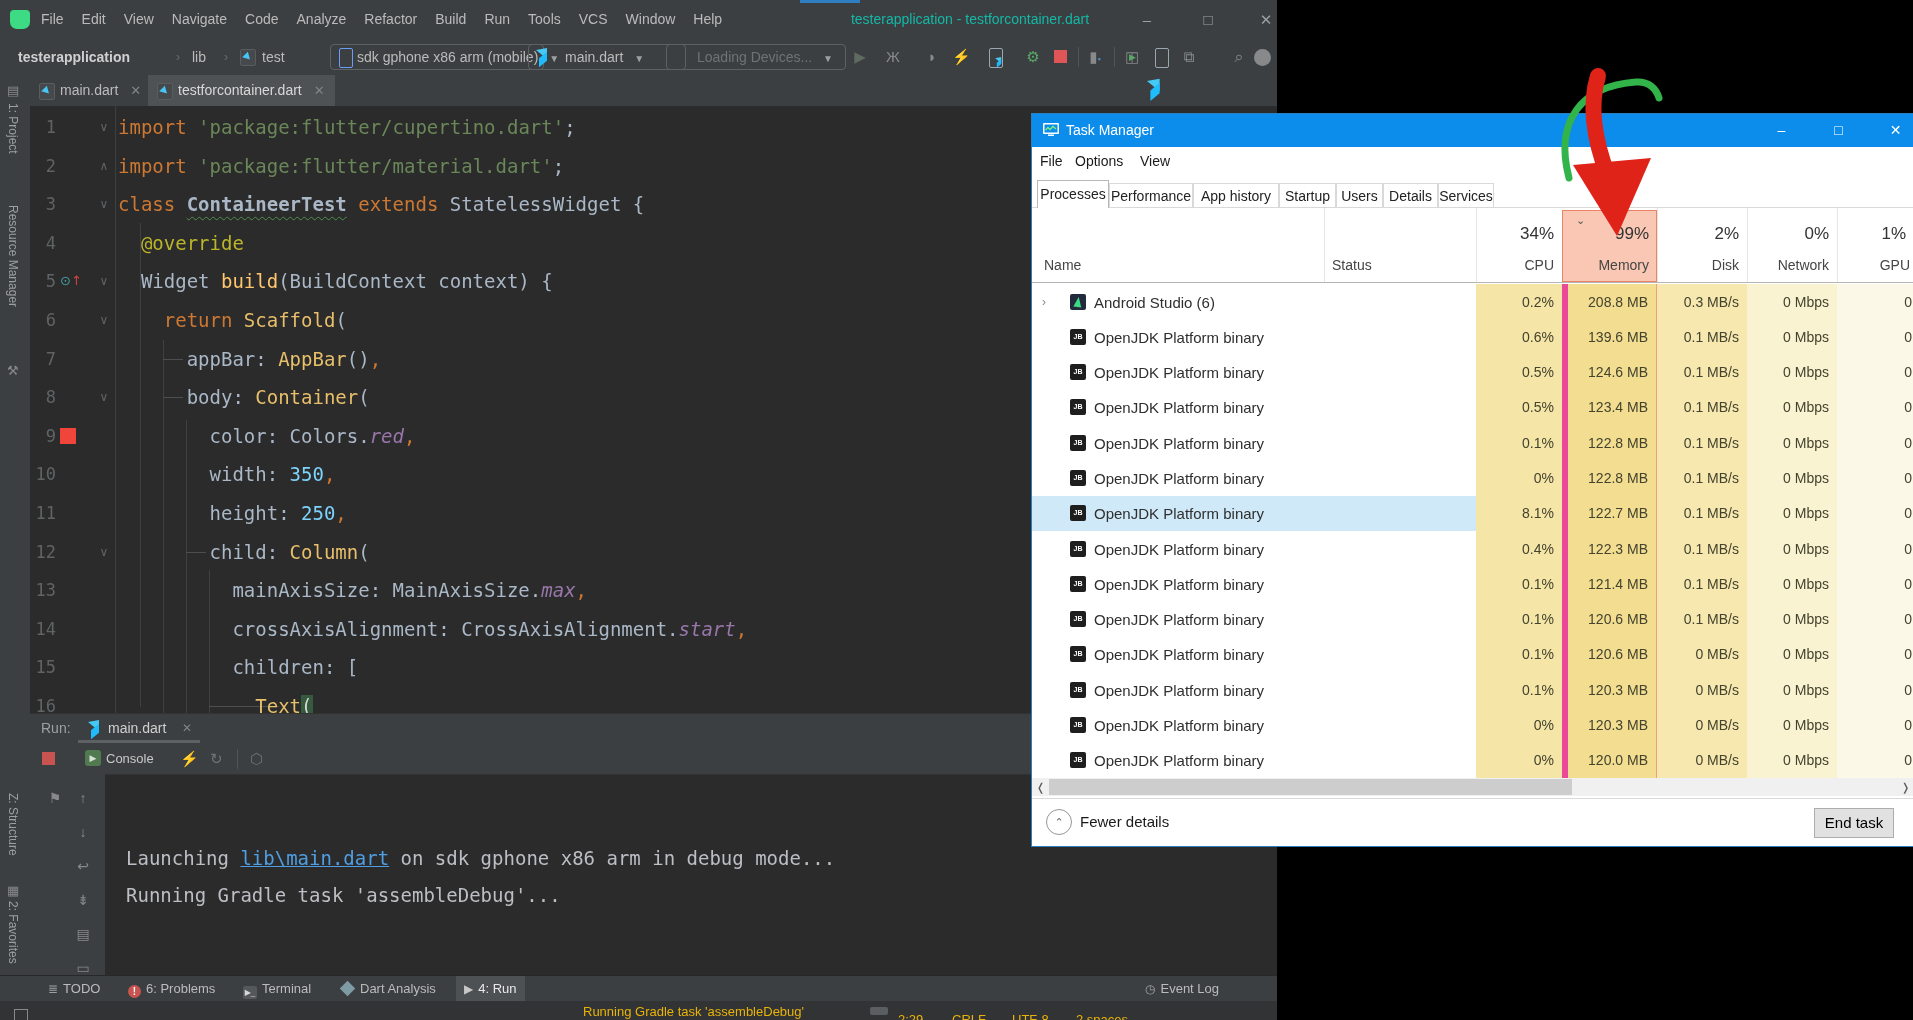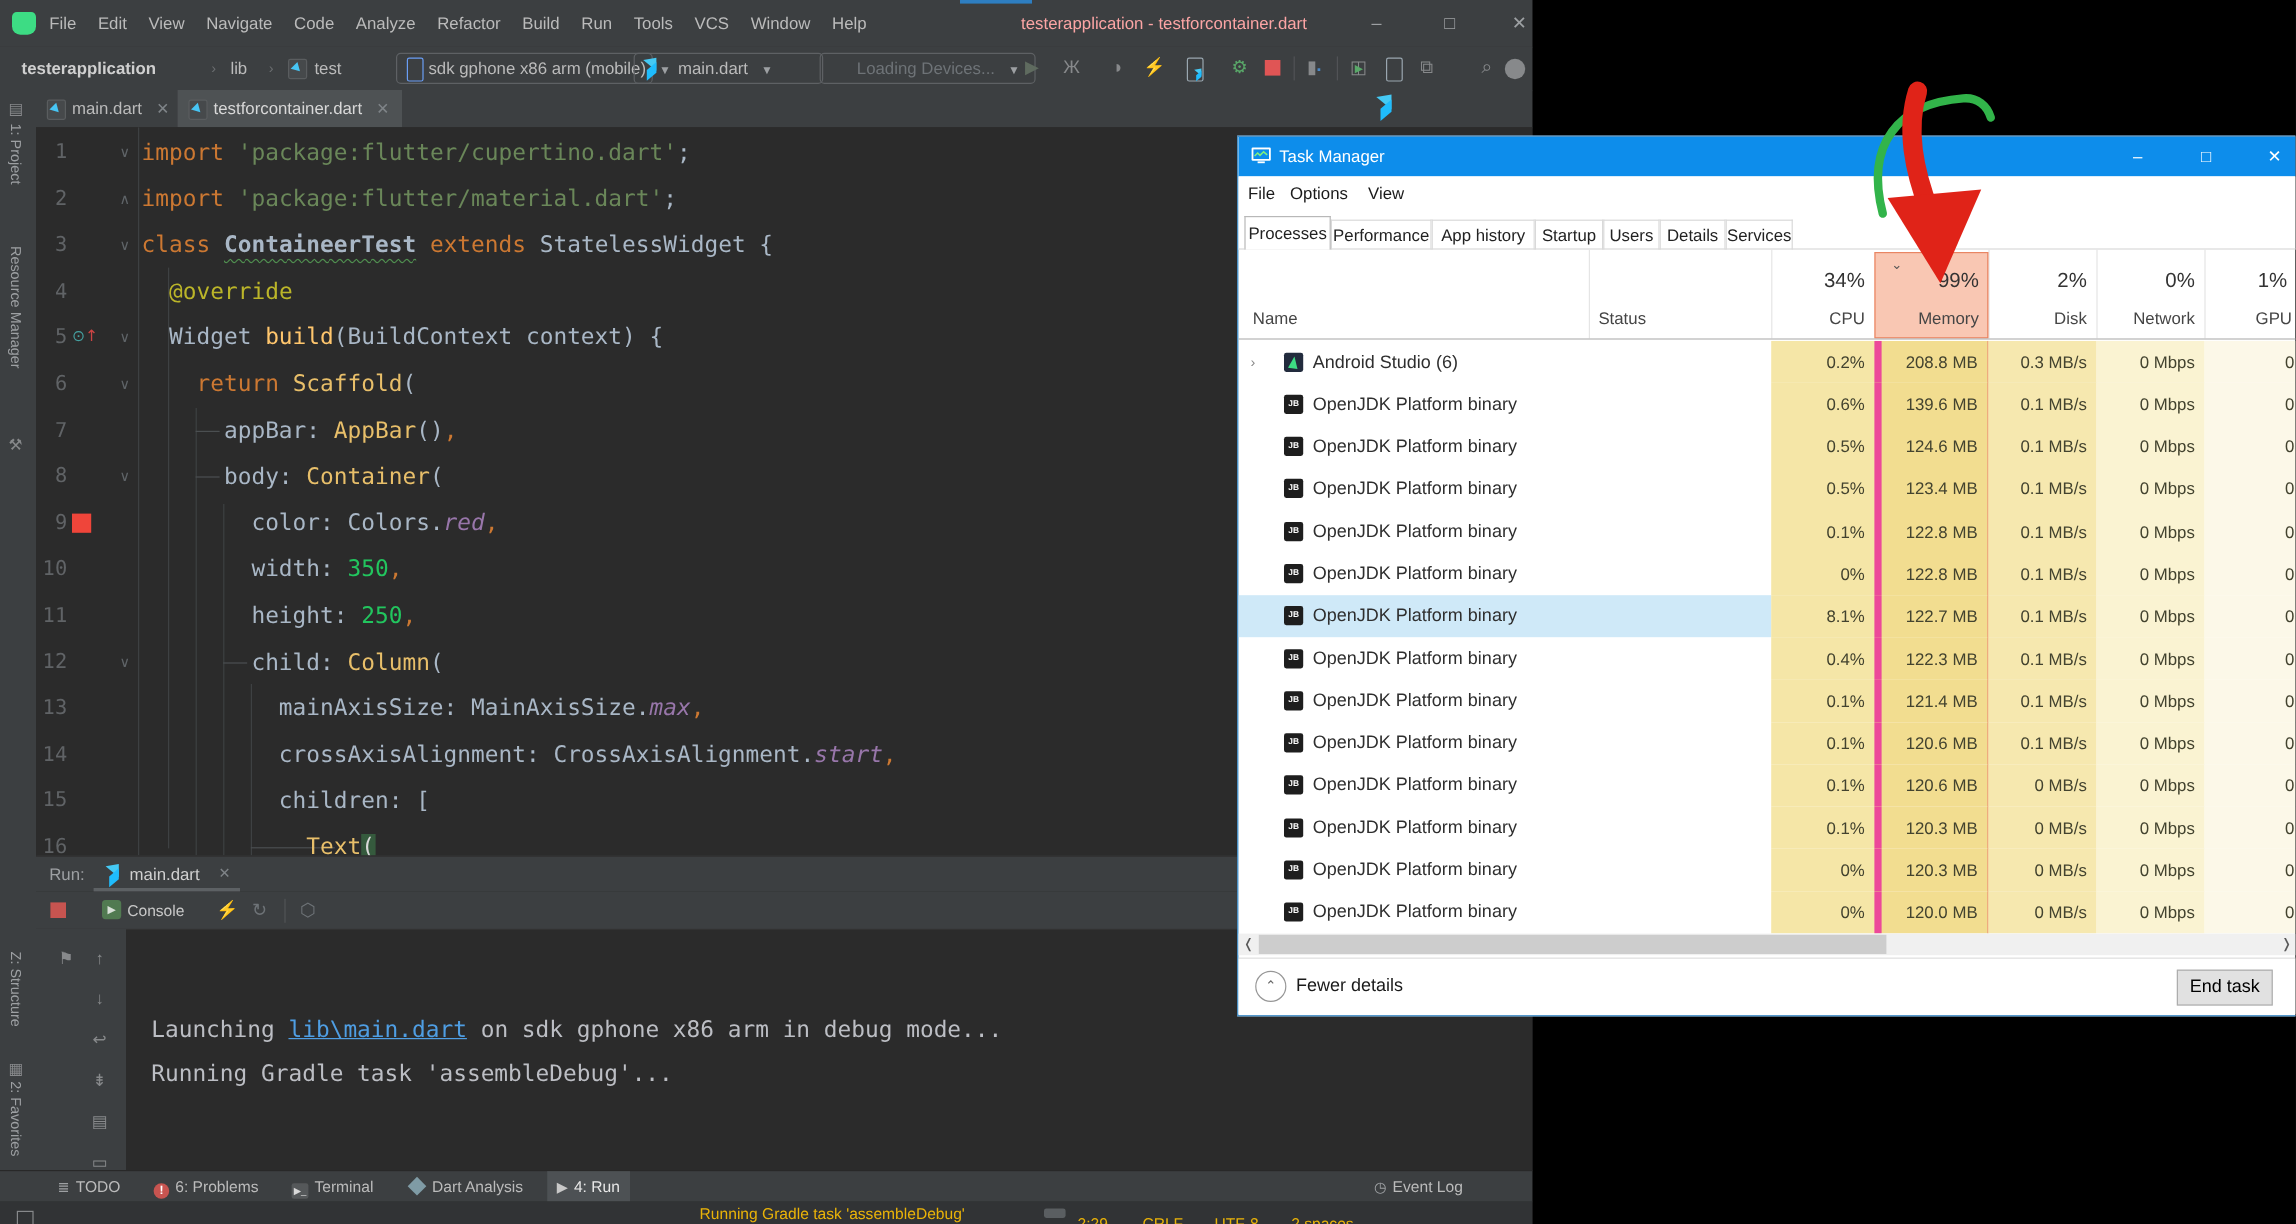--- a/index.html
+++ b/index.html
@@ -3,21 +3,21 @@
 <meta charset="utf-8">
 <style>
   html,body{margin:0;padding:0;background:#000;}
   #stage{position:relative;width:1913px;height:1020px;overflow:hidden;background:#000;
          font-family:"Liberation Sans",sans-serif;}
   .abs{position:absolute;}
   
   #ide{left:0;top:0;width:1277px;height:1020px;background:#3c3f41;overflow:hidden;}
   #ide-titlebar{left:0;top:0;width:1277px;height:39px;background:#3c3f41;border-bottom:1px solid #323232;}
   .menu-item{display:inline-block;margin:0 9px;color:#bbbbbb;font-size:14px;line-height:39px;cursor:default;}
-  #ide-title{left:690px;top:0;width:560px;text-align:center;color:#fca5a5;font-size:14px;line-height:39px;}
+  #ide-title{left:690px;top:0;width:560px;text-align:center;color:#14b8a6;font-size:14px;line-height:39px;}
   .winbtn{color:#9da0a3;font-size:15px;line-height:39px;width:40px;text-align:center;top:0;}
   #ide-toolbar{left:0;top:39px;width:1277px;height:36px;background:#3c3f41;border-bottom:1px solid #323232;}
   .crumb{color:#bbbbbb;font-size:14px;line-height:36px;}
   .crumb.bold{font-weight:bold;color:#d0d0d0;}
   .crumb-sep{color:#6b6e70;font-size:12px;line-height:36px;}
   .combo{position:absolute;top:5px;height:24px;border:1px solid #5e6164;border-radius:4px;color:#bbbbbb;
          font-size:14px;line-height:24px;padding:0 8px;white-space:nowrap;}
   .combo .dd{color:#9da0a3;font-size:10px;margin-left:7px;}
   .tbicon{position:absolute;top:0;height:36px;line-height:36px;text-align:center;width:22px;font-size:15px;color:#87898b;}
   .tbsep{position:absolute;top:8px;width:1px;height:20px;background:#515356;}
@@ -29,21 +29,21 @@
   .etab.active{background:#4e5254;color:#d8d8d8;}
   .etab .close{color:#7f8488;margin-left:8px;font-size:13px;}
   .darticon{position:absolute;left:9px;top:8px;width:14px;height:15px;background:#46494b;border:1px solid #5a5d5f;border-radius:2px;}
   .darticon::after{content:"";position:absolute;left:3px;top:3px;width:0;height:0;
       border-left:7px solid #47c5f4;border-top:4px solid transparent;border-bottom:4px solid transparent;transform:rotate(45deg);}
   #editor{left:30px;top:106px;width:1247px;height:607px;background:#2b2b2b;overflow:hidden;}
   #gutter-sep{left:85px;top:0;width:1px;height:607px;background:#3d4042;}
   .lnum{position:absolute;left:0;width:26px;text-align:right;color:#606366;font:17px/38.6px "DejaVu Sans Mono",monospace;}
   .fold{position:absolute;left:66px;width:16px;text-align:center;color:#5f6468;font:12px/38.6px "DejaVu Sans",sans-serif;}
   .codeline{position:absolute;left:88px;white-space:pre;font:19px/38.6px "DejaVu Sans Mono",monospace;color:#a9b7c6;}
-  .cp{color:#a9b7c6}.ck{color:#cc7832}.cs{color:#6a8759}.cn{color:#22c55e}.ca{color:#bbb529}
+  .cp{color:#a9b7c6}.ck{color:#cc7832}.cs{color:#6a8759}.cn{color:#7dd3fc}.ca{color:#bbb529}
   .cf{color:#ffc66d}.cw{color:#e8bf6a}.cm{color:#cc7832}
   .ci{color:#9876aa;font-style:italic}
   .ct{color:#a9b7c6;text-decoration:underline;text-decoration-style:wavy;text-decoration-color:#4f8f4f;text-underline-offset:5px;text-decoration-thickness:1px;font-weight:bold;}
   .ch{background:#355a3d;color:#d8d8d8}
   .guide{position:absolute;width:1px;background:#3e4143;}
   .gtick{position:absolute;height:1px;background:#4b4f51;}
   .override-ic{position:absolute;left:30px;width:30px;font:13px/38.6px "DejaVu Sans",sans-serif;color:#45a0a0;}
   .override-ic b{color:#cc4444;font-weight:normal;}
   .swatch{position:absolute;left:30px;width:16px;height:16px;background:#ef453a;}
   
@@ -161,21 +161,21 @@
         <span class="dd">▼</span>
       </div>
       <div class="combo" style="left:528px;width:112px;padding-left:36px;">
         <span class="flutter" style="left:7px;top:4px;">
             <i class="f1"></i>
             <i class="f2"></i>
           </span>
         <span>main.dart</span>
         <span class="dd">▼</span>
       </div>
-      <div class="combo" style="left:683px;width:140px;color:#6e7377;padding-left:30px;">
+      <div class="combo" style="left:666px;width:140px;color:#6e7377;padding-left:30px;">
         <span>Loading Devices...</span>
         <span class="dd">▼</span>
       </div>
 
       <span class="tbicon" style="left:849px;color:#5f6b5f;">▶</span>
       <span class="tbicon" style="left:882px;">Ж</span>
       <span class="tbicon" style="left:921px;">◗</span>
       <span class="tbicon" style="left:951px;">⚡</span>
       <span class="tbicon" style="left:984px;">
         <span class="phone-ic" style="left:5px;top:9px;border-color:#9aa7b0;"></span>

